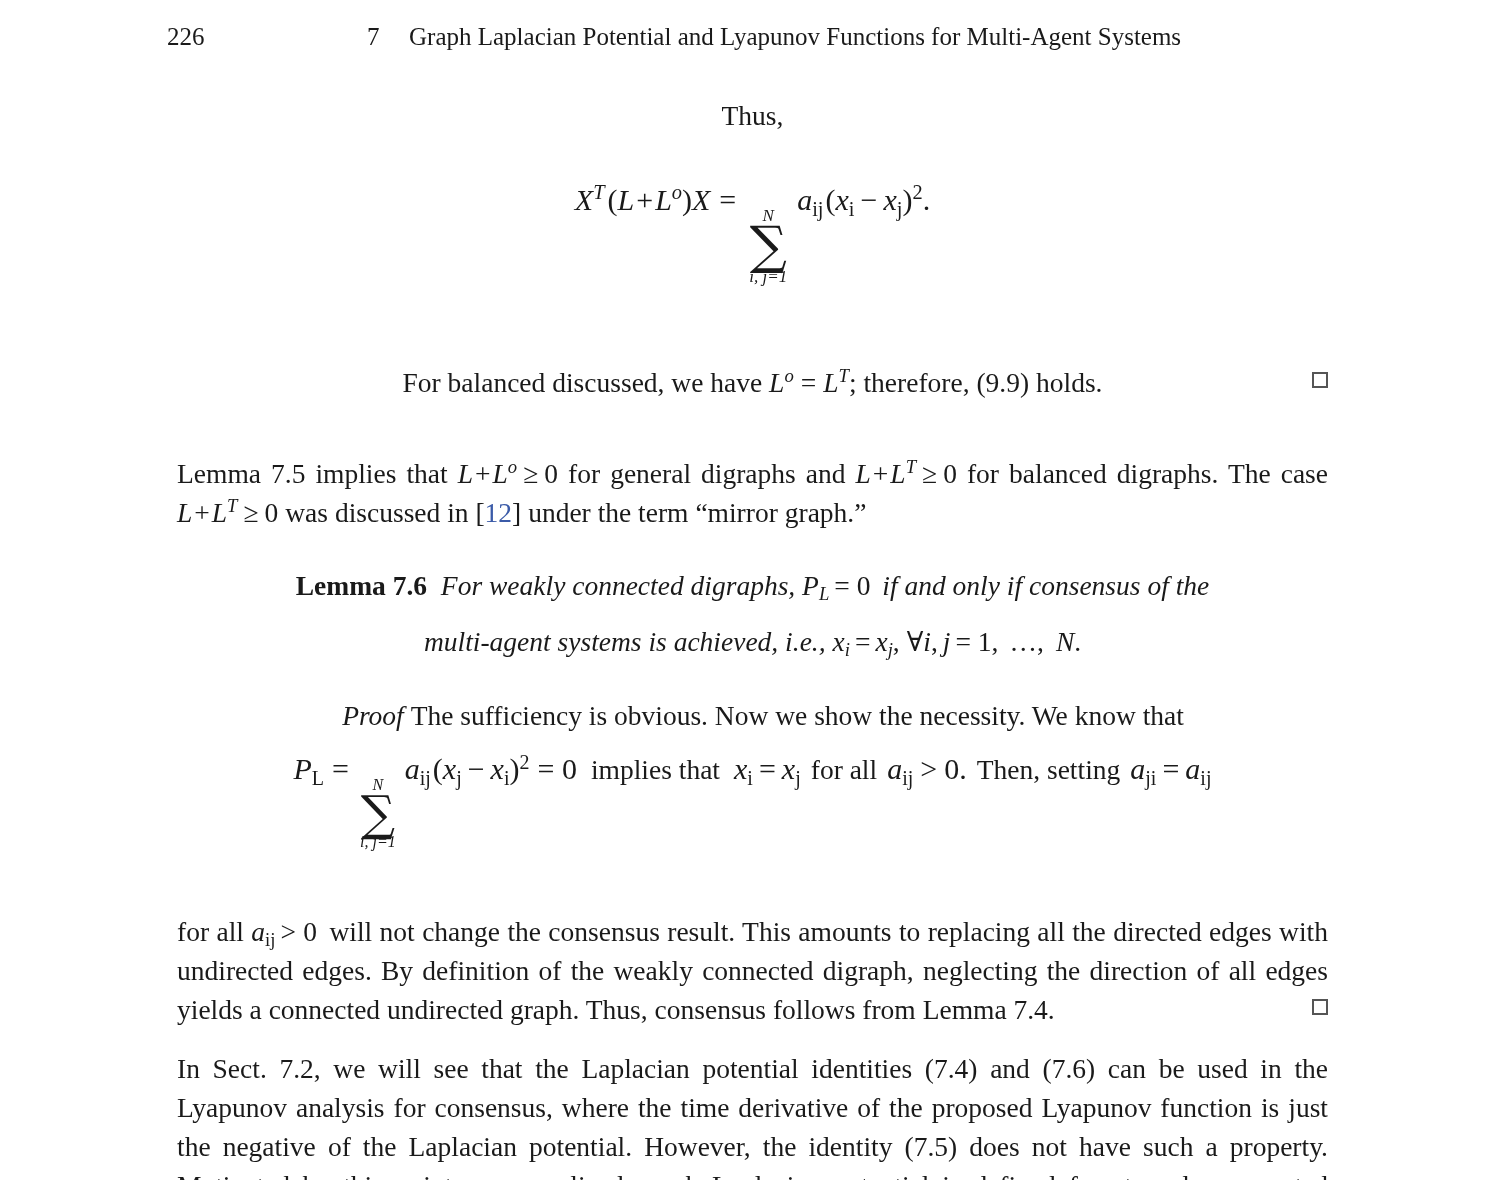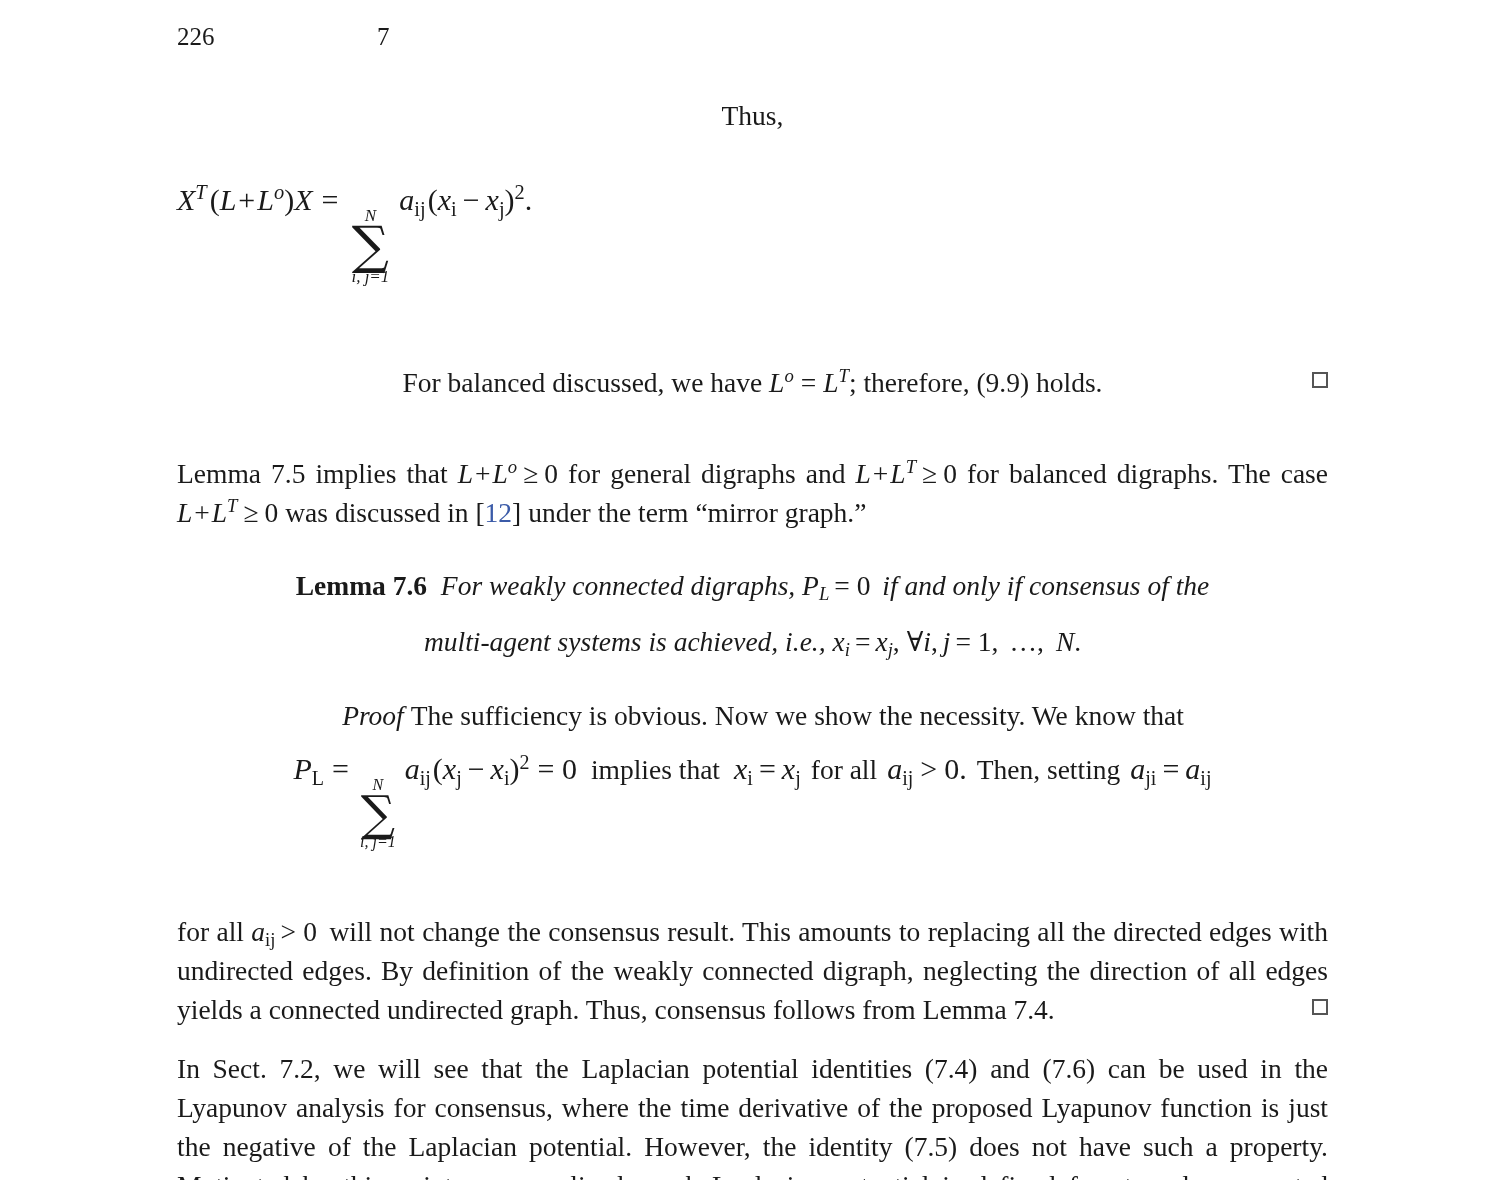--- a/index.html
+++ b/index.html
@@ -13,21 +13,21 @@
     height: 1180px;
     background: #ffffff;
     font-family: "Liberation Serif", "DejaVu Serif", serif;
     color: #1a1a1a;
     overflow: hidden;
   }
 
   
   .running-head {
     position: absolute;
-    left: 177px;
+    left: 167px;
     top: 22px;
     width: 1151px;
     display: flex;
     align-items: baseline;
     font-size: 25px;
     line-height: 1.2;
     white-space: nowrap;
   }
   .rh-folio { width: 200px; }
   .rh-chapnum { width: 42px; }
@@ -73,20 +73,21 @@
   }
   sup.mn2 {
     font-style: normal;
     font-size: 0.68em;
     vertical-align: 0.52em;
     line-height: 0;
   }
 
   
   .display-eq {
+    text-align: center;
     font-size: 30px;
     white-space: nowrap;
   }
   .bigsum {
     display: inline-flex;
     flex-direction: column;
     align-items: center;
     vertical-align: -0.36em;
     margin: 0 4px;
     line-height: 1;
@@ -154,20 +155,21 @@
   }
 </style>
 </head>
 <body>
 
 <div class="page">
 
   <div class="running-head">
     <span class="rh-folio">226</span>
     <span class="rh-chapnum">7</span>
+    <span class="rh-title">Graph Laplacian Potential and Lyapunov Functions for Multi-Agent Systems</span>
   </div>
 
   <div class="body">
 
     <p class="para nojust"><span>Thus,</span></p>
 
     <div class="sp-44"></div>
 
     <div class="display-eq">
       <span class="mi">X</span><sup class="ms">T</sup><span class="mn" style="padding-left:3px">(</span><span class="mi">L</span><span class="mo">+</span><span class="mi">L</span><sup class="ms">o</sup><span class="mn">)</span><span class="mi">X</span><span class="mo" style="padding:0 9px">=</span><span class="bigsum">

